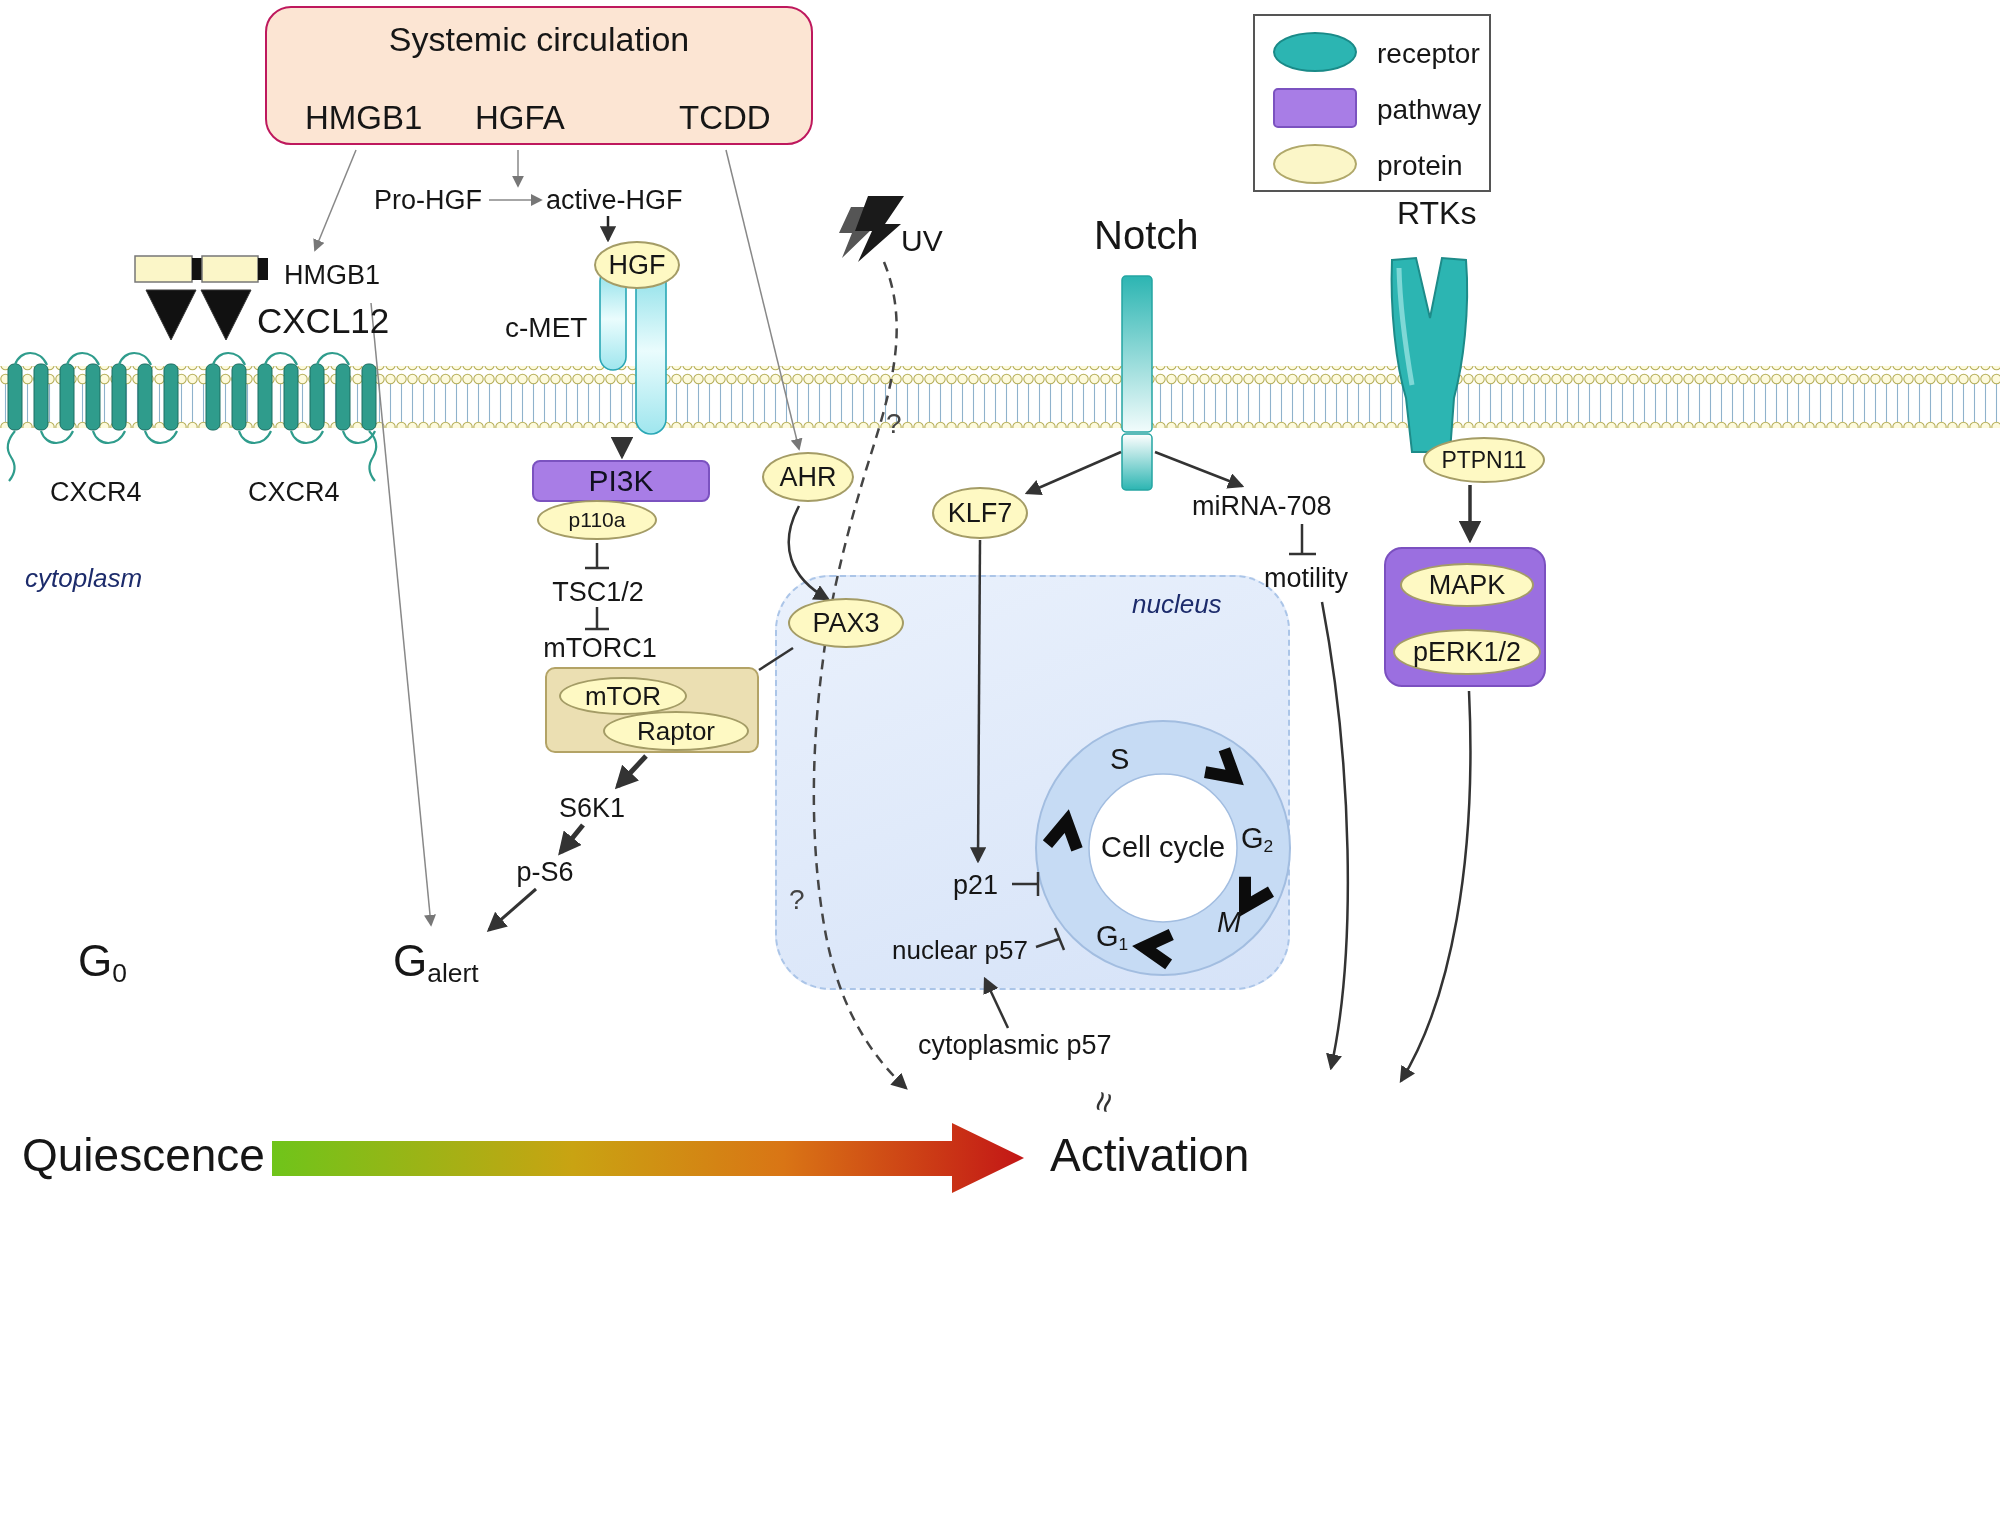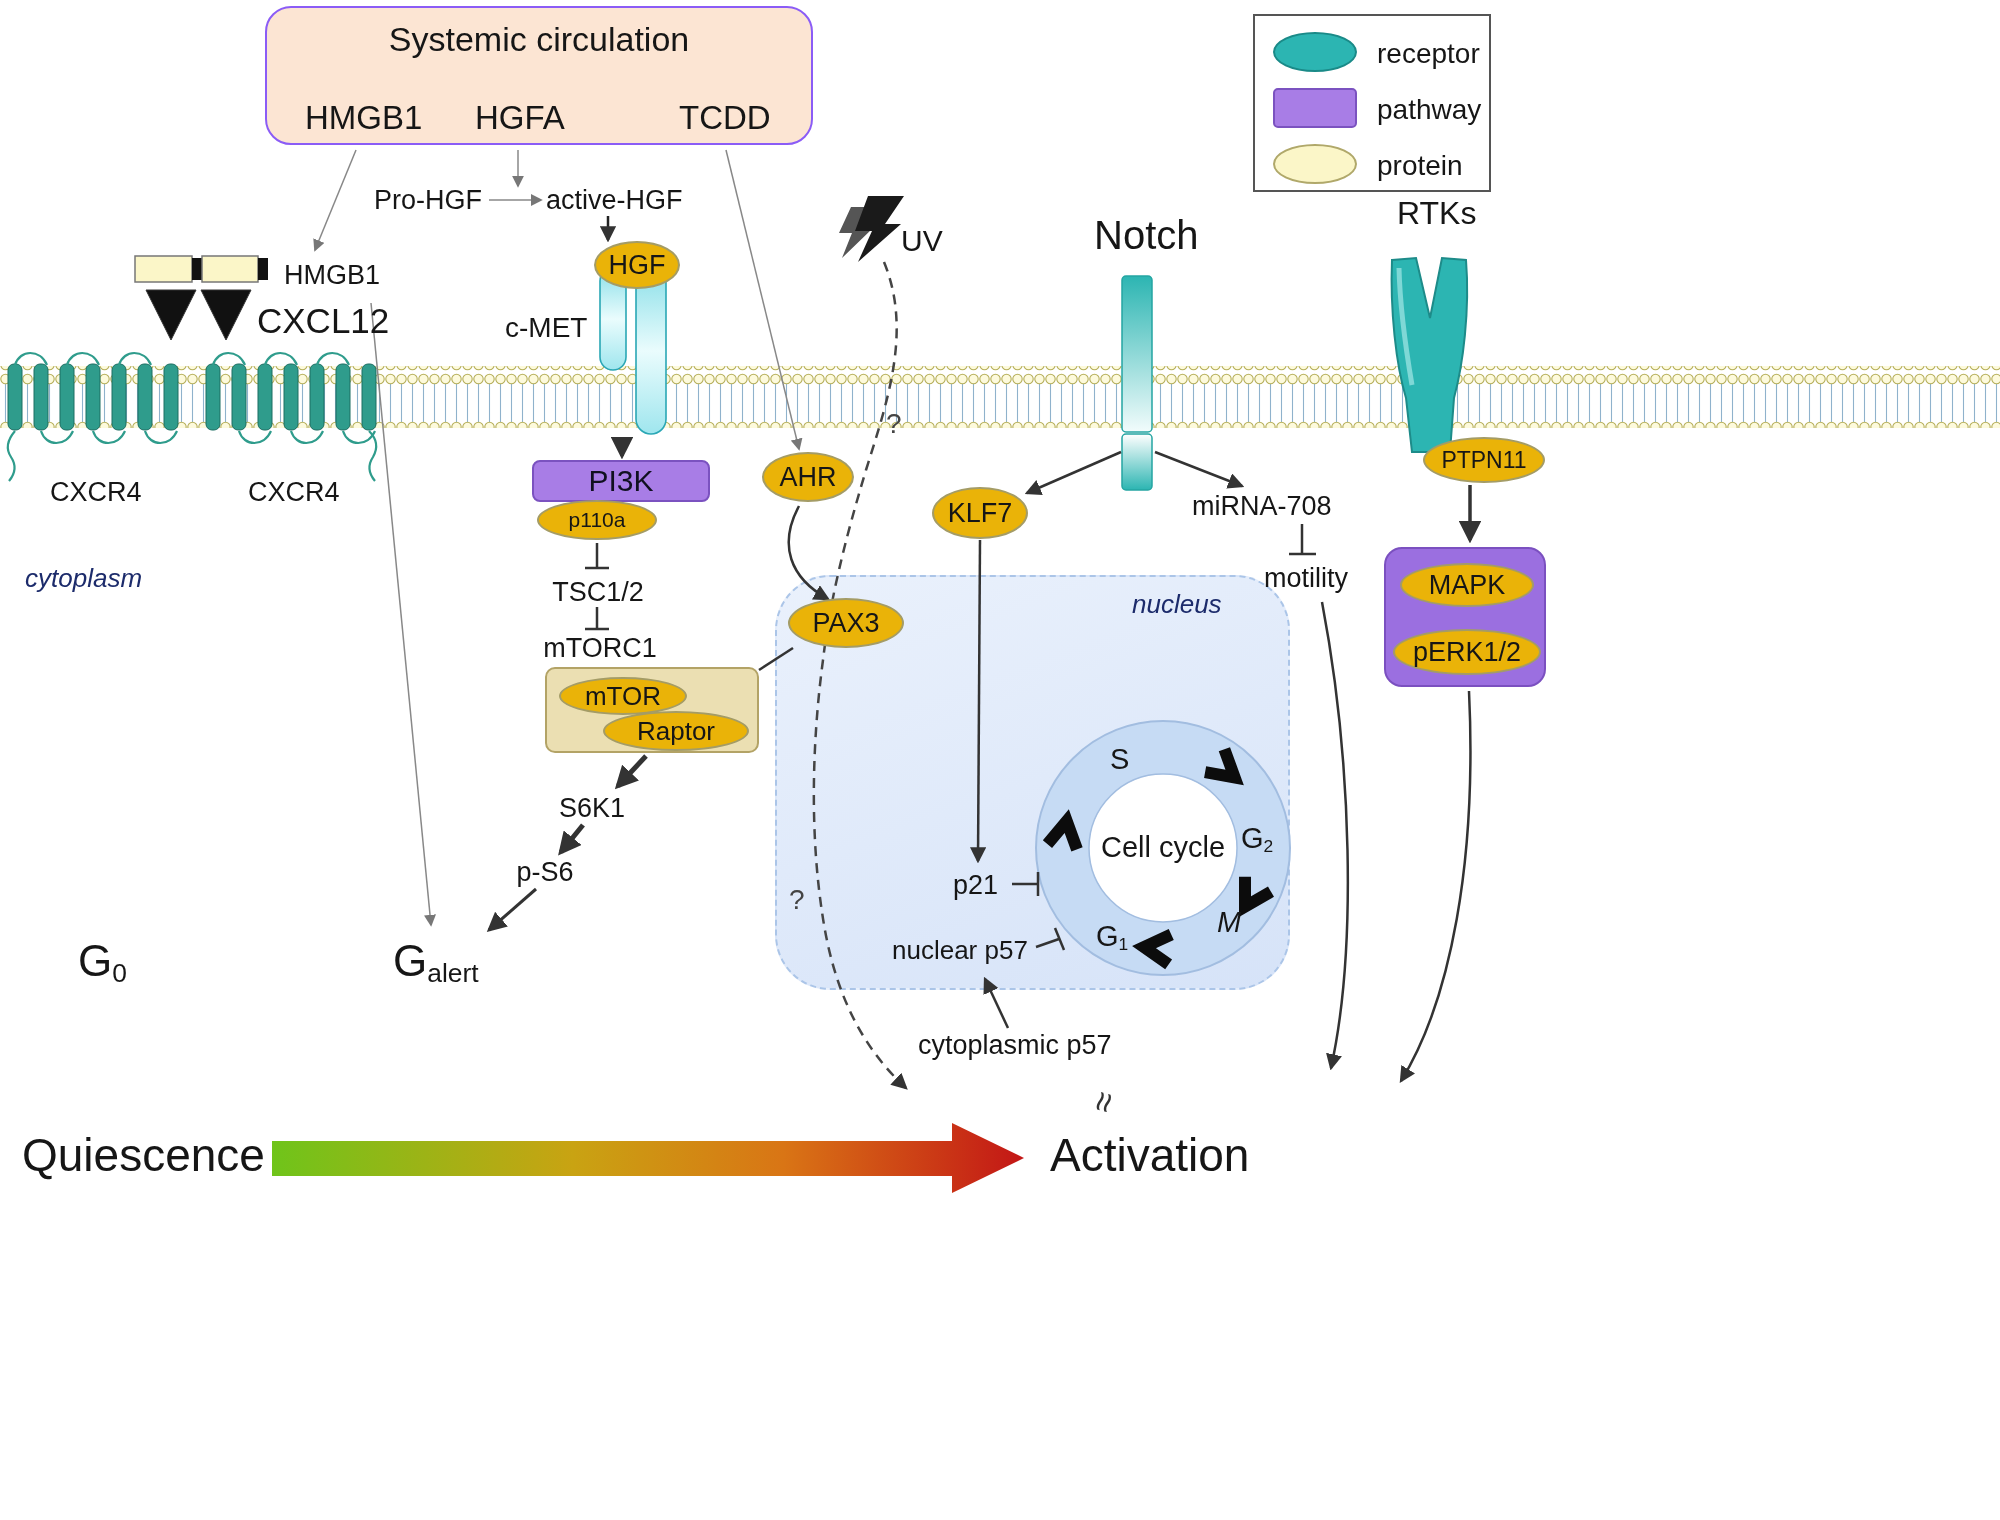--- a/index.html
+++ b/index.html
@@ -2,21 +2,21 @@
 <html><head>
 <meta charset="utf-8">
 <style>
   html,body{margin:0;padding:0;background:#ffffff;}
   #stage{position:relative;width:2000px;height:1520px;background:#ffffff;
          font-family:"Liberation Sans",sans-serif;color:#161616;overflow:hidden;}
   #stage svg.layer{position:absolute;left:0;top:0;z-index:1;}
   .abs{position:absolute;box-sizing:border-box;}
   .lbl{position:absolute;white-space:nowrap;line-height:1.12;z-index:2;}
   .cent{text-align:center;}
-  .ellipse{position:absolute;background:#eab308;border:2px solid #a49c66;border-radius:50%;
+  .ellipse{position:absolute;background:#fef9c3;border:2px solid #a49c66;border-radius:50%;
            display:flex;align-items:center;justify-content:center;box-sizing:border-box;z-index:2;white-space:nowrap;}
   .box{position:absolute;box-sizing:border-box;z-index:2;}
   .italic{font-style:italic;}
   .navy{color:#1c2b6b;}
   .sub{font-size:0.6em;vertical-align:-0.24em;}
   .flexc{display:flex;align-items:center;justify-content:center;}
 </style>
 </head>
 <body>
 
@@ -173,21 +173,21 @@
       <path d="M1055,928 L1064,950" stroke="#333" stroke-width="2.5"></path>
       <path d="M1008,1028 L985,979" stroke="#333" stroke-width="2.5" marker-end="url(#mA)"></path>
       <path d="M1322,602 C1352,760 1357,950 1331,1068" stroke="#333" stroke-width="2.5" marker-end="url(#mA)"></path>
       <path d="M1469,691 C1477,860 1451,1000 1401,1081" stroke="#333" stroke-width="2.5" marker-end="url(#mA)"></path>
       <path d="M1470,485 L1470,540" stroke="#333" stroke-width="3.5" marker-end="url(#mA)"></path>
     </g>
 
     <polygon points="272,1141 952,1141 952,1123 1024,1158 952,1193 952,1176 272,1176" fill="url(#actG)"></polygon>
   </svg>
 
-  <div class="box" style="left:265px;top:6px;width:548px;height:139px;background:#fce5d3;border:2px solid #8b5cf6;border-radius:26px;">
+  <div class="box" style="left:265px;top:6px;width:548px;height:139px;background:#fce5d3;border:2px solid #be185d;border-radius:26px;">
     <div class="lbl cent" style="left:0;right:0;top:12px;font-size:34px;">Systemic circulation</div>
     <div class="lbl" style="left:38px;top:92px;font-size:33px;">HMGB1</div>
     <div class="lbl" style="left:208px;top:92px;font-size:33px;">HGFA</div>
     <div class="lbl" style="left:412px;top:92px;font-size:33px;">TCDD</div>
   </div>
 
   <div class="box" style="left:1253px;top:14px;width:238px;height:178px;border:2px solid #555;background:#fff;">
     <div class="abs" style="left:18px;top:16px;width:84px;height:40px;background:#2cb5b2;border:2px solid #1a8a88;border-radius:50%;"></div>
     <div class="lbl" style="left:122px;top:22px;font-size:28px;">receptor</div>
     <div class="abs" style="left:18px;top:72px;width:84px;height:40px;background:#a87de6;border:2px solid #7b52c0;border-radius:5px;"></div>

